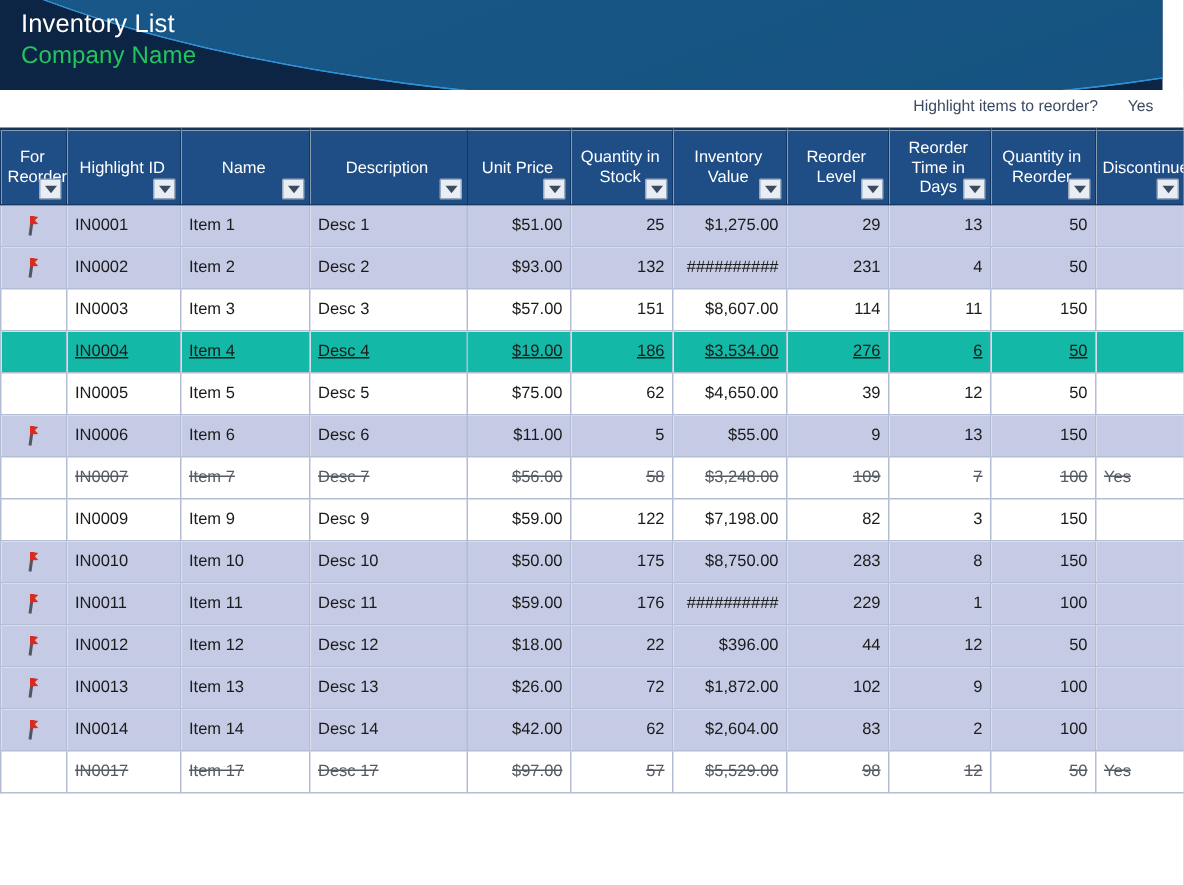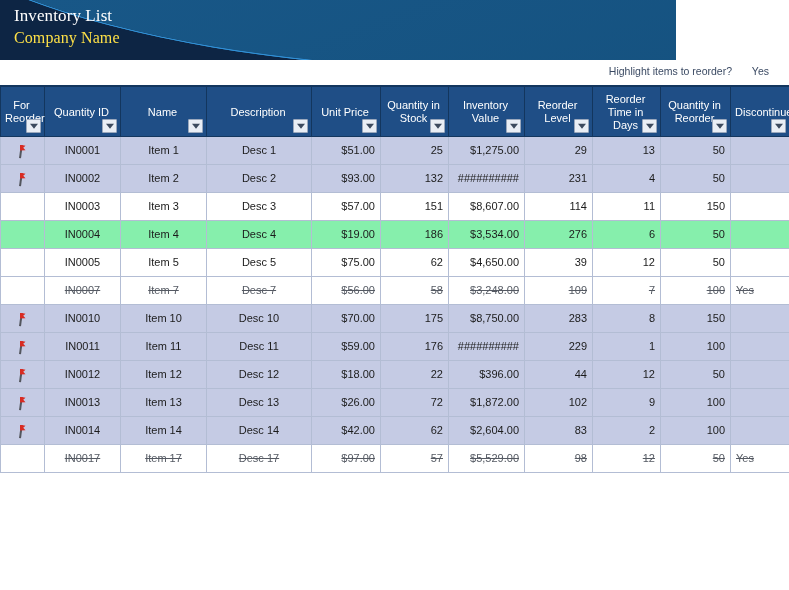--- a/index.html
+++ b/index.html
@@ -12,25 +12,24 @@
     width: 789px;
     height: 590px;
     overflow: hidden;
     font-family: "Liberation Sans", sans-serif;
     -webkit-font-smoothing: antialiased;
   }
 
   
   .banner {
     position: relative;
-    width: 676px;
+    width: 775px;
     height: 60px;
     background: #0d2544;
     overflow: hidden;
-    font-family: Liberation Serif, serif;
   }
   .banner-arc {
     position: absolute;
     left: -120px;
     top: -330px;
     width: 1260px;
     height: 400px;
     border-radius: 50% / 50%;
     background: linear-gradient(160deg, #1c5f96 0%, #185787 45%, #14507d 100%);
     box-shadow: 0 1px 0 0 #3f9fe0;
@@ -52,21 +51,21 @@
     z-index: 5;
   }
   .banner-title {
     color: #ffffff;
     font-size: 17px;
     line-height: 23px;
     font-weight: normal;
     letter-spacing: 0.1px;
   }
   .banner-subtitle {
-    color: #fde047;
+    color: #22c55e;
     font-size: 16px;
     line-height: 22px;
     font-weight: normal;
     letter-spacing: 0.1px;
   }
 
   
   .options-bar {
     position: relative;
     width: 789px;
@@ -148,30 +147,30 @@
   table.inv td {
     border: 1px solid #b3bdd4;
     padding: 3px 5px;
     height: 21px;
     line-height: 15px;
     vertical-align: middle;
     overflow: hidden;
     white-space: nowrap;
   }
   tr.r-white  td { background: #ffffff; }
-  tr.r-gray   td { background: #86efac; }
+  tr.r-gray   td { background: #14b8a6; text-decoration: underline; }
   tr.r-flag   td { background: #c5cbe4; }
 
   tr.r-disc td {
     text-decoration: line-through;
     color: #555a63;
   }
 
   td.c-flag   { text-align: center; padding: 0; }
-  td.c-text   { text-align: center; }
+  td.c-text   { text-align: left; }
   td.c-num    { text-align: right; }
   td.c-disc   { text-align: left; }
 
   .flag-icon {
     display: inline-block;
     width: 12px;
     height: 14px;
     position: relative;
     vertical-align: middle;
   }
@@ -232,21 +231,21 @@
       <col style="width:70px">
       <col style="width:59px">
     </colgroup>
     <thead>
       <tr id="head-row">
           <th>
             <span class="th-inner">For Reorder</span>
             <span class="filter-btn"></span>
           </th>
           <th>
-            <span class="th-inner">Quantity ID</span>
+            <span class="th-inner">Highlight ID</span>
             <span class="filter-btn"></span>
           </th>
           <th>
             <span class="th-inner">Name</span>
             <span class="filter-btn"></span>
           </th>
           <th>
             <span class="th-inner">Description</span>
             <span class="filter-btn"></span>
           </th>
@@ -337,41 +336,67 @@
           <td class="c-flag"></td>
           <td class="c-text">IN0005</td>
           <td class="c-text">Item 5</td>
           <td class="c-text">Desc 5</td>
           <td class="c-num">$75.00</td>
           <td class="c-num">62</td>
           <td class="c-num">$4,650.00</td>
           <td class="c-num">39</td>
           <td class="c-num">12</td>
           <td class="c-num">50</td>
+          <td class="c-disc"></td>
+        </tr>
+        <tr class="r-flag">
+          <td class="c-flag"><span class="flag-icon"><span class="pole"></span><span class="cloth2"></span></span></td>
+          <td class="c-text">IN0006</td>
+          <td class="c-text">Item 6</td>
+          <td class="c-text">Desc 6</td>
+          <td class="c-num">$11.00</td>
+          <td class="c-num">5</td>
+          <td class="c-num">$55.00</td>
+          <td class="c-num">9</td>
+          <td class="c-num">13</td>
+          <td class="c-num">150</td>
           <td class="c-disc"></td>
         </tr>
         <tr class="r-white r-disc">
           <td class="c-flag"></td>
           <td class="c-text">IN0007</td>
           <td class="c-text">Item 7</td>
           <td class="c-text">Desc 7</td>
           <td class="c-num">$56.00</td>
           <td class="c-num">58</td>
           <td class="c-num">$3,248.00</td>
           <td class="c-num">109</td>
           <td class="c-num">7</td>
           <td class="c-num">100</td>
           <td class="c-disc">Yes</td>
         </tr>
+        <tr class="r-white">
+          <td class="c-flag"></td>
+          <td class="c-text">IN0009</td>
+          <td class="c-text">Item 9</td>
+          <td class="c-text">Desc 9</td>
+          <td class="c-num">$59.00</td>
+          <td class="c-num">122</td>
+          <td class="c-num">$7,198.00</td>
+          <td class="c-num">82</td>
+          <td class="c-num">3</td>
+          <td class="c-num">150</td>
+          <td class="c-disc"></td>
+        </tr>
         <tr class="r-flag">
           <td class="c-flag"><span class="flag-icon"><span class="pole"></span><span class="cloth2"></span></span></td>
           <td class="c-text">IN0010</td>
           <td class="c-text">Item 10</td>
           <td class="c-text">Desc 10</td>
-          <td class="c-num">$70.00</td>
+          <td class="c-num">$50.00</td>
           <td class="c-num">175</td>
           <td class="c-num">$8,750.00</td>
           <td class="c-num">283</td>
           <td class="c-num">8</td>
           <td class="c-num">150</td>
           <td class="c-disc"></td>
         </tr>
         <tr class="r-flag">
           <td class="c-flag"><span class="flag-icon"><span class="pole"></span><span class="cloth2"></span></span></td>
           <td class="c-text">IN0011</td>

